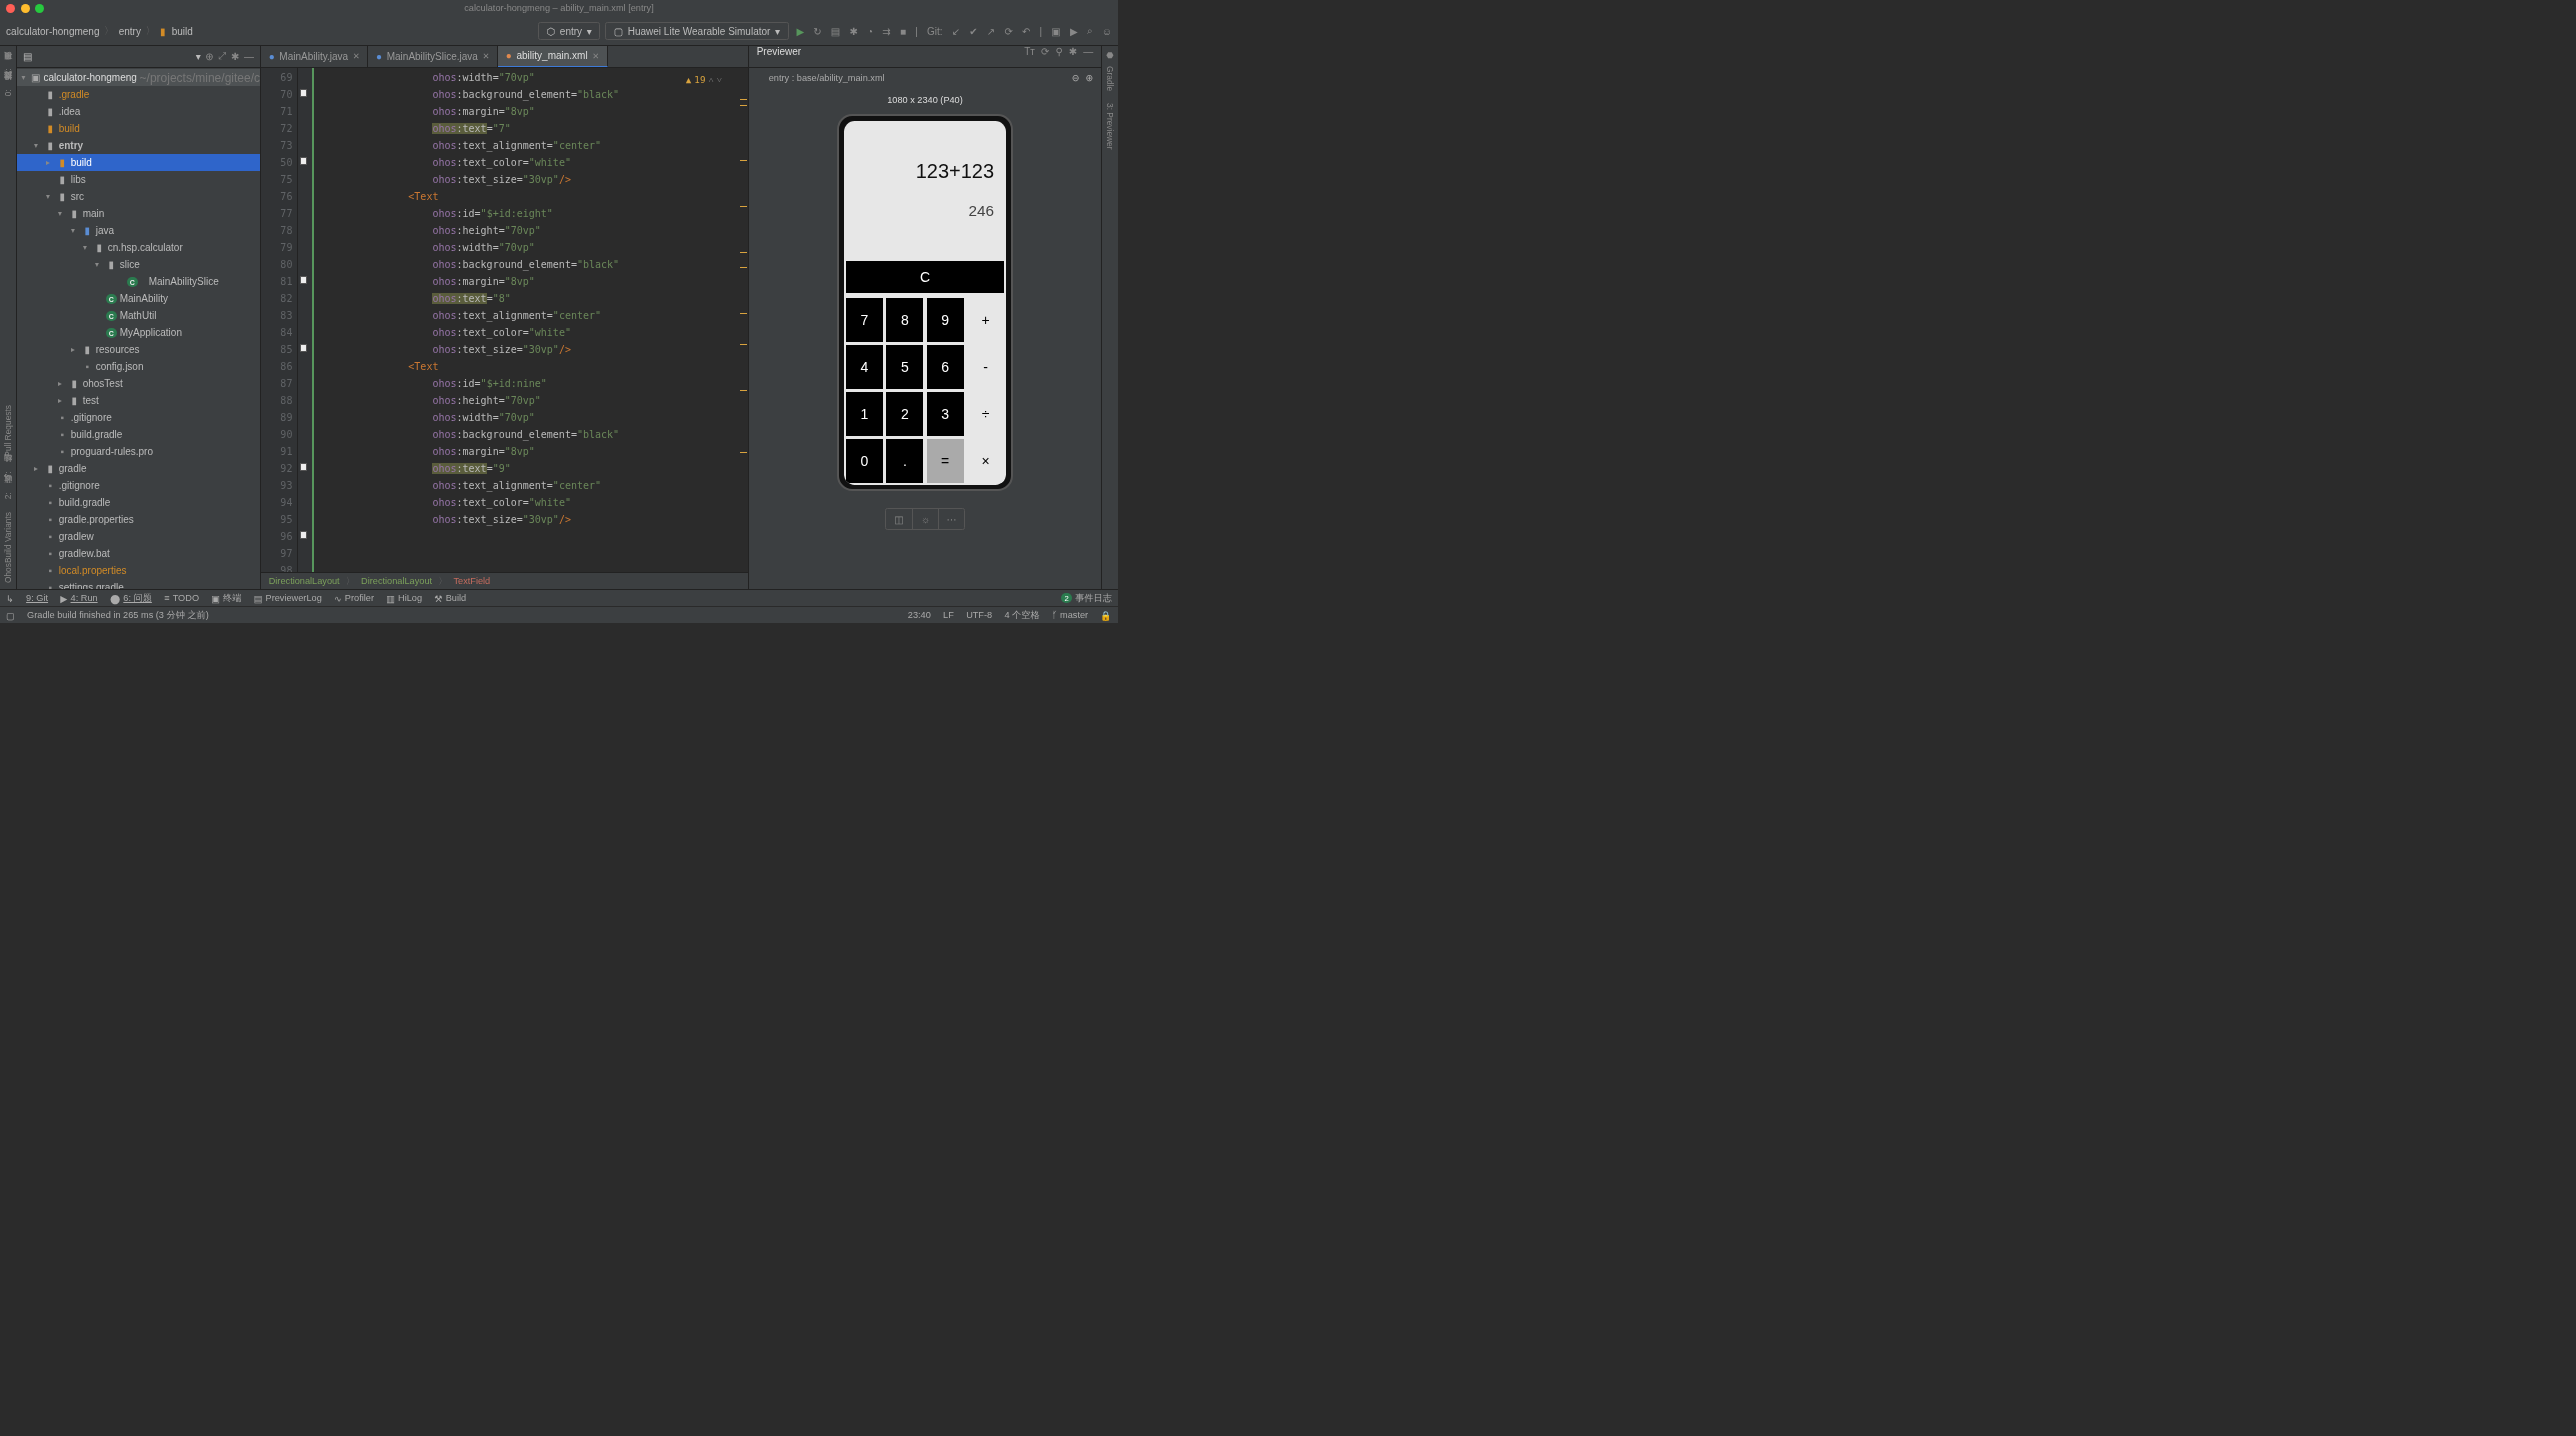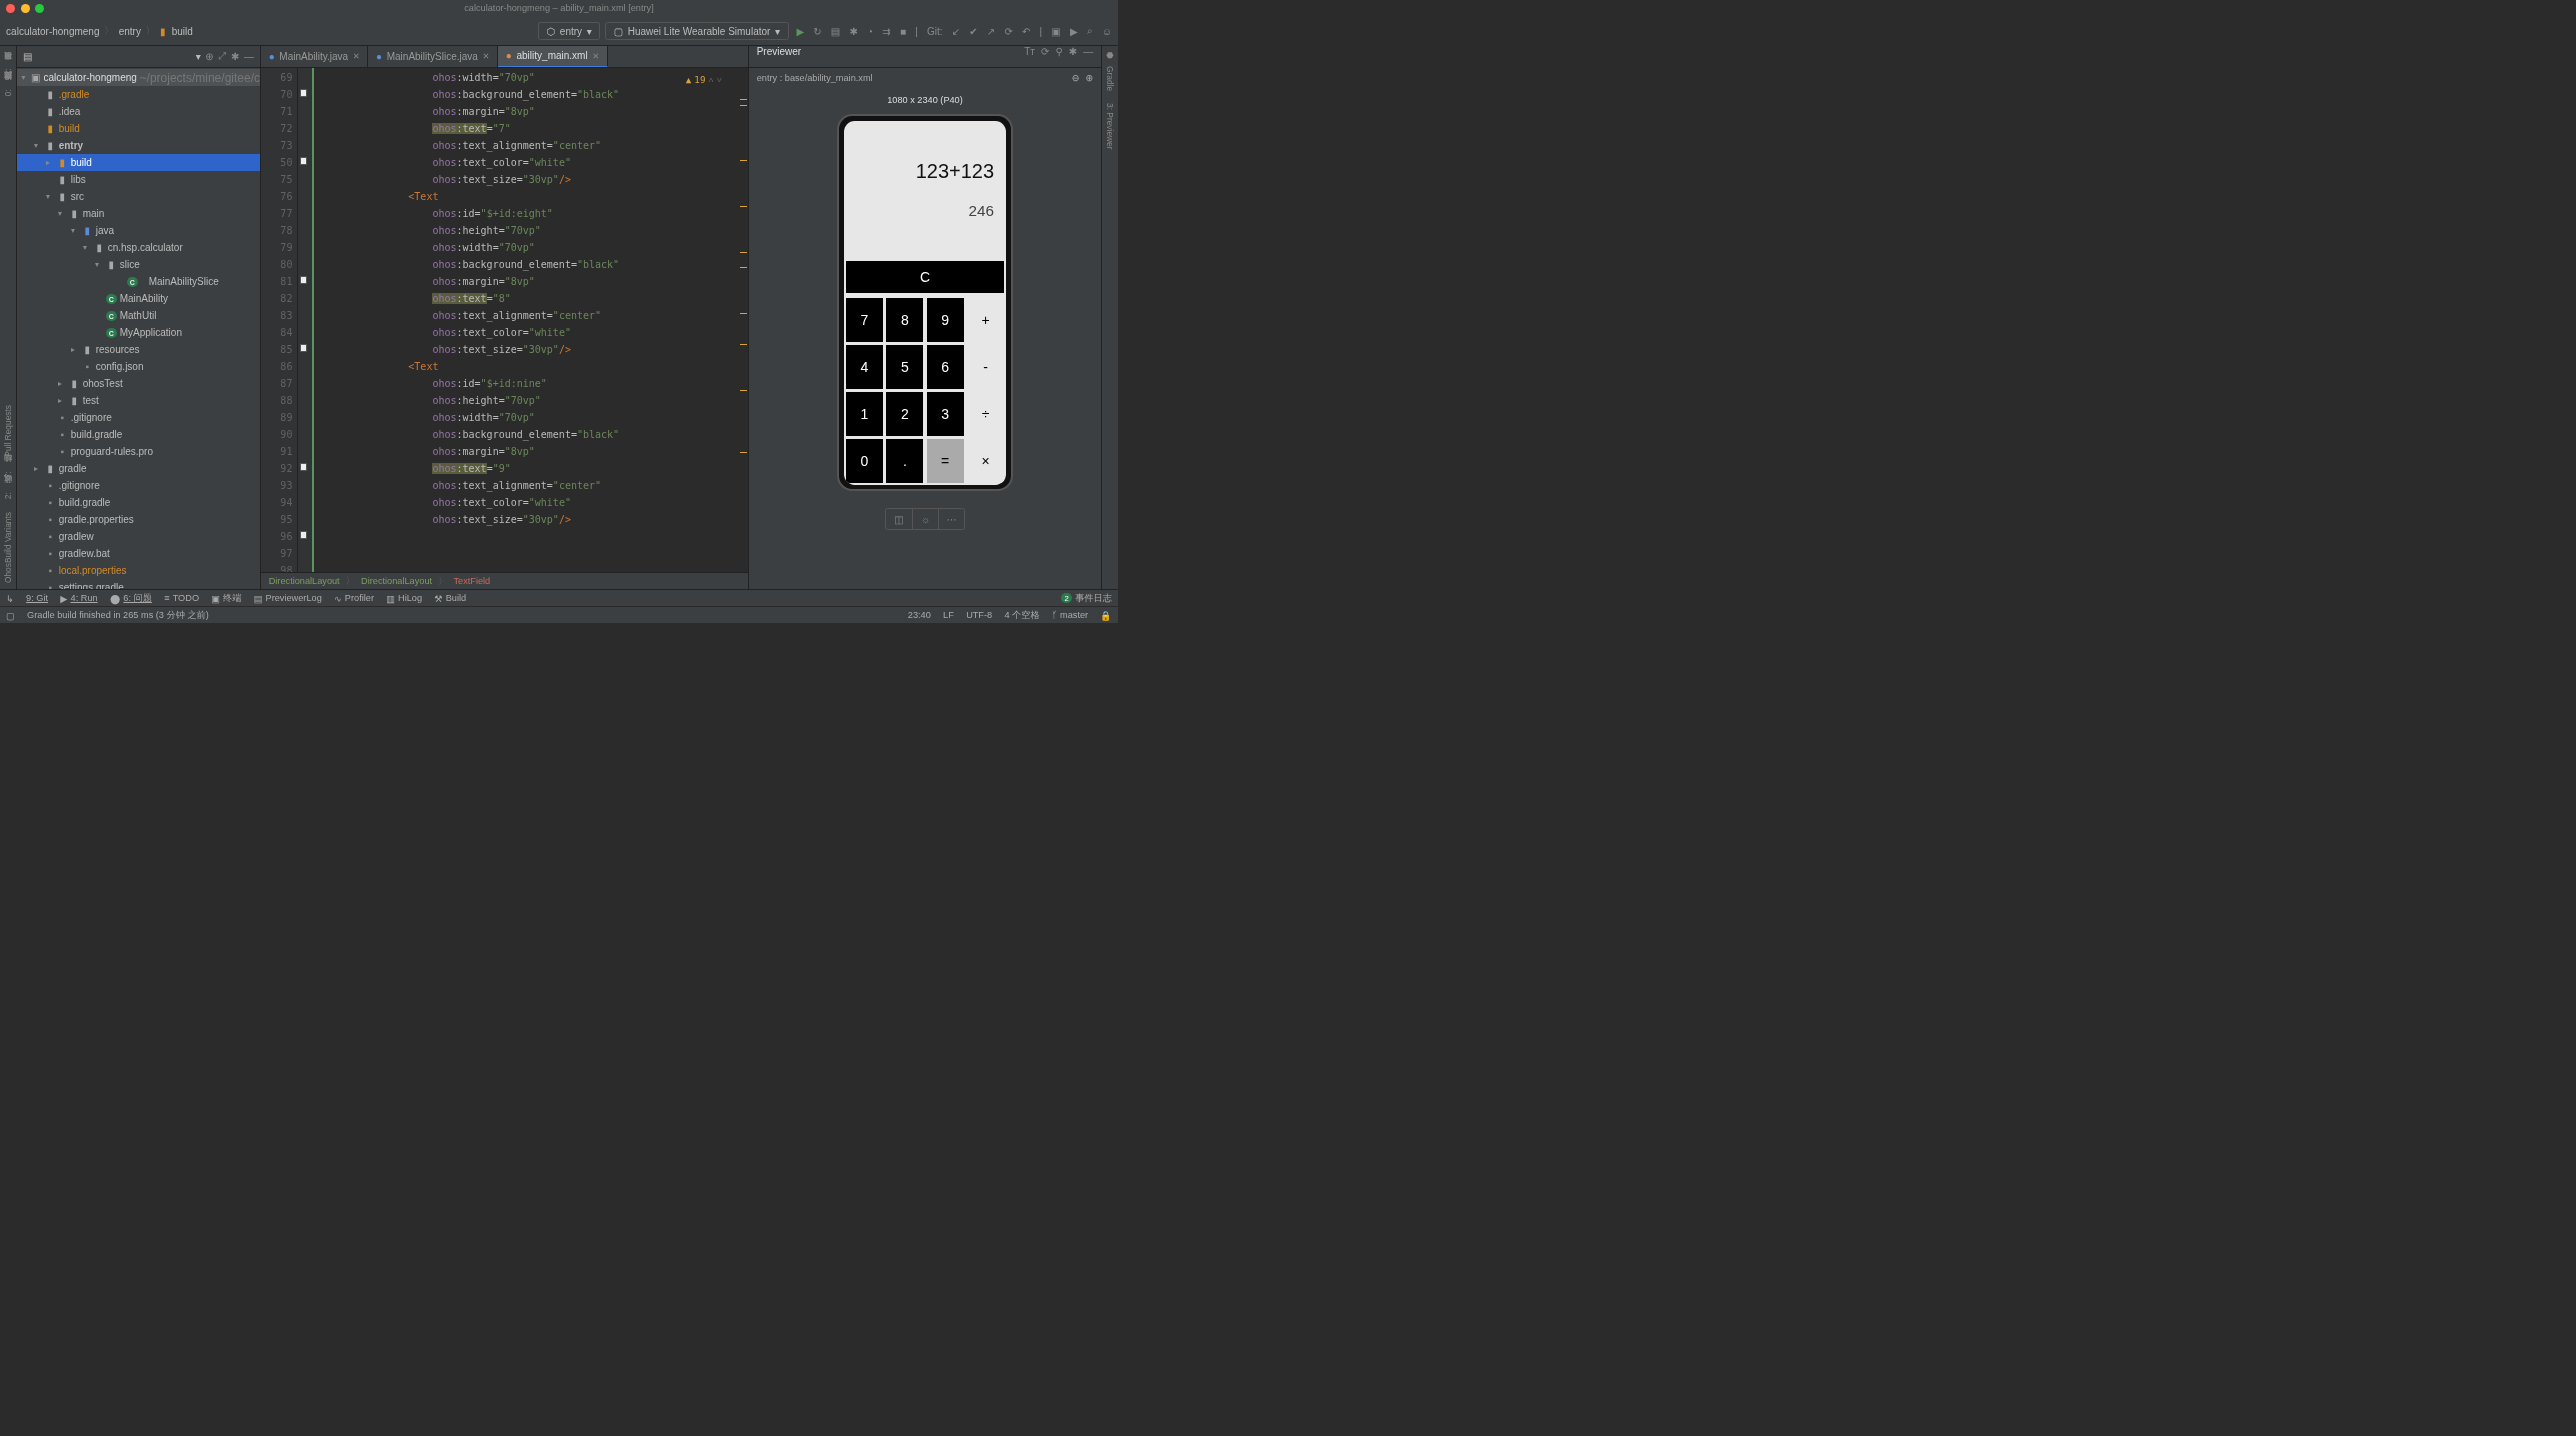--- a/index.html
+++ b/index.html
@@ -283,20 +283,21 @@
 .preview-header .title { flex: 1; color: #ddd; }
 .preview-header .icon { color: #888; cursor: pointer; }
 .preview-subheader {
   height: 20px;
   display: flex;
   align-items: center;
   padding: 0 7.7px;
   gap: 6.1px;
   font-size: 9.2px;
   color: #aaa;
+  margin-left: 12px;
 }
 .preview-subheader .spacer { flex: 1; }
 .preview-canvas {
   flex: 1;
   display: flex;
   flex-direction: column;
   align-items: center;
   padding-top: 7.7px;
   gap: 6.1px;
 }

